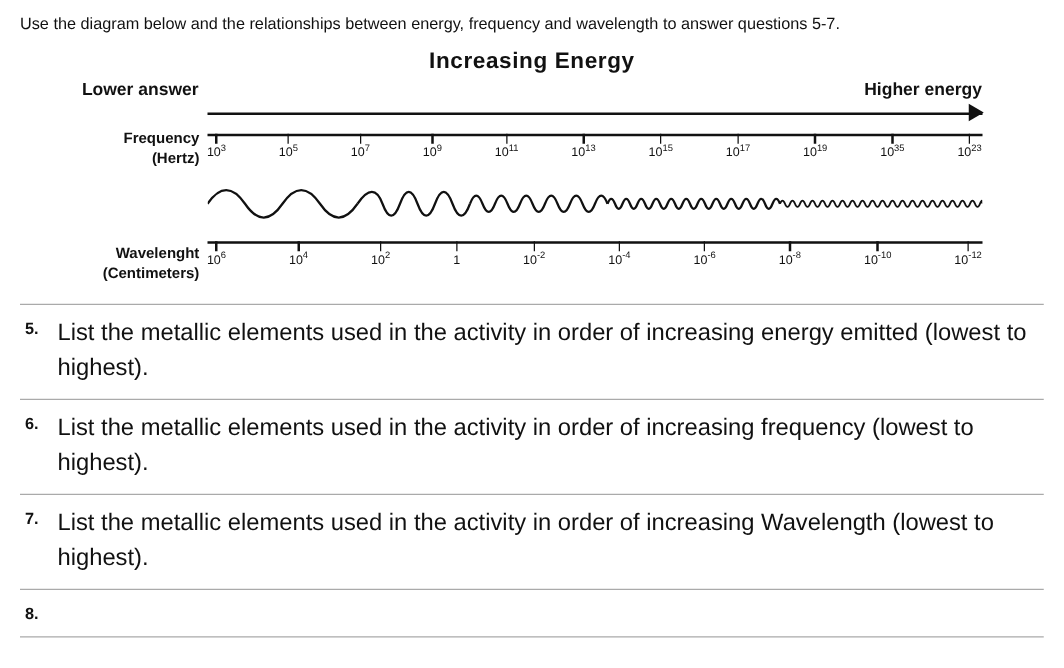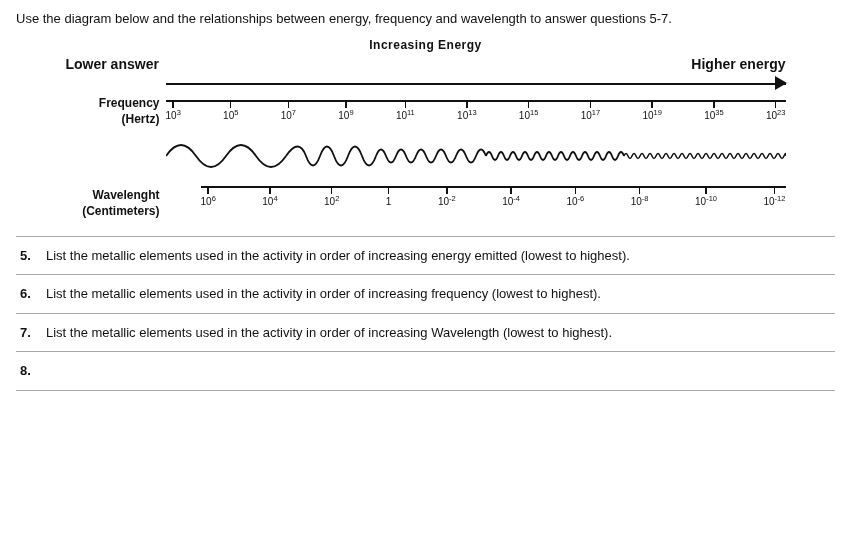--- a/index.html
+++ b/index.html
@@ -20,21 +20,21 @@
     }
 
     .diagram-container {
       margin: 0 auto;
       width: 720px;
       padding-bottom: 4px;
     }
 
     .diagram-title {
       text-align: center;
-      font-size: 12px;
+      font-size: 18px;
       font-weight: bold;
       margin-bottom: 4px;
       letter-spacing: 0.5px;
     }
 
     .energy-labels {
       display: flex;
       justify-content: space-between;
       align-items: center;
       margin-bottom: 2px;
@@ -138,21 +138,20 @@
       margin-bottom: 2px;
       width: 620px;
       height: 55px;
       overflow: hidden;
     }
 
     .wavelength-row {
       display: flex;
       align-items: flex-start;
       margin-bottom: 2px;
-      gap: 35px;
     }
 
     .wl-label {
       width: 100px;
       font-size: 12px;
       font-weight: bold;
       line-height: 1.3;
       flex-shrink: 0;
       text-align: right;
       padding-right: 6px;
@@ -173,21 +172,21 @@
     }
 
     .q-num {
       font-weight: bold;
       min-width: 24px;
       margin-right: 2px;
       font-size: 13px;
     }
 
     .q-text {
-      font-size: 13px;
+      font-size: 19px;
       line-height: 1.5;
     }
 
     sup {
       font-size: 7.5px;
       vertical-align: super;
       line-height: 0;
     }
   </style>
 </head>

